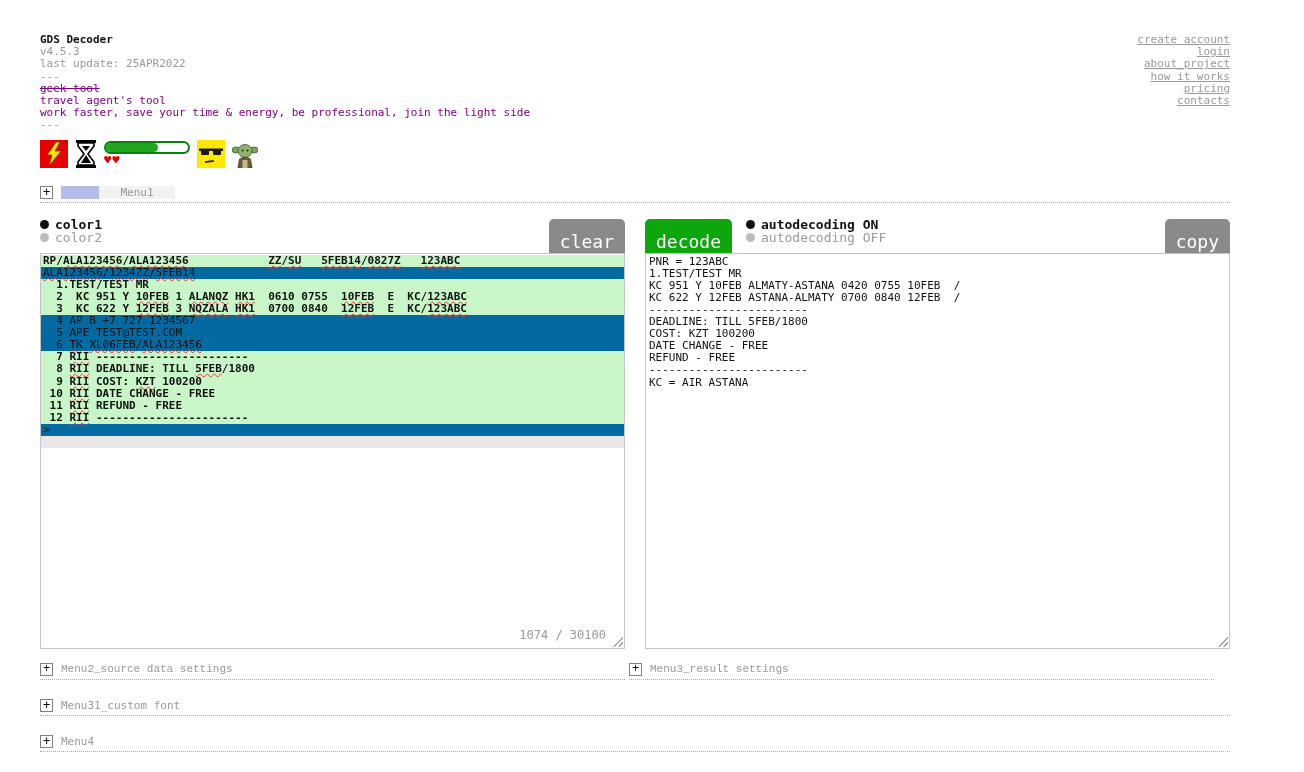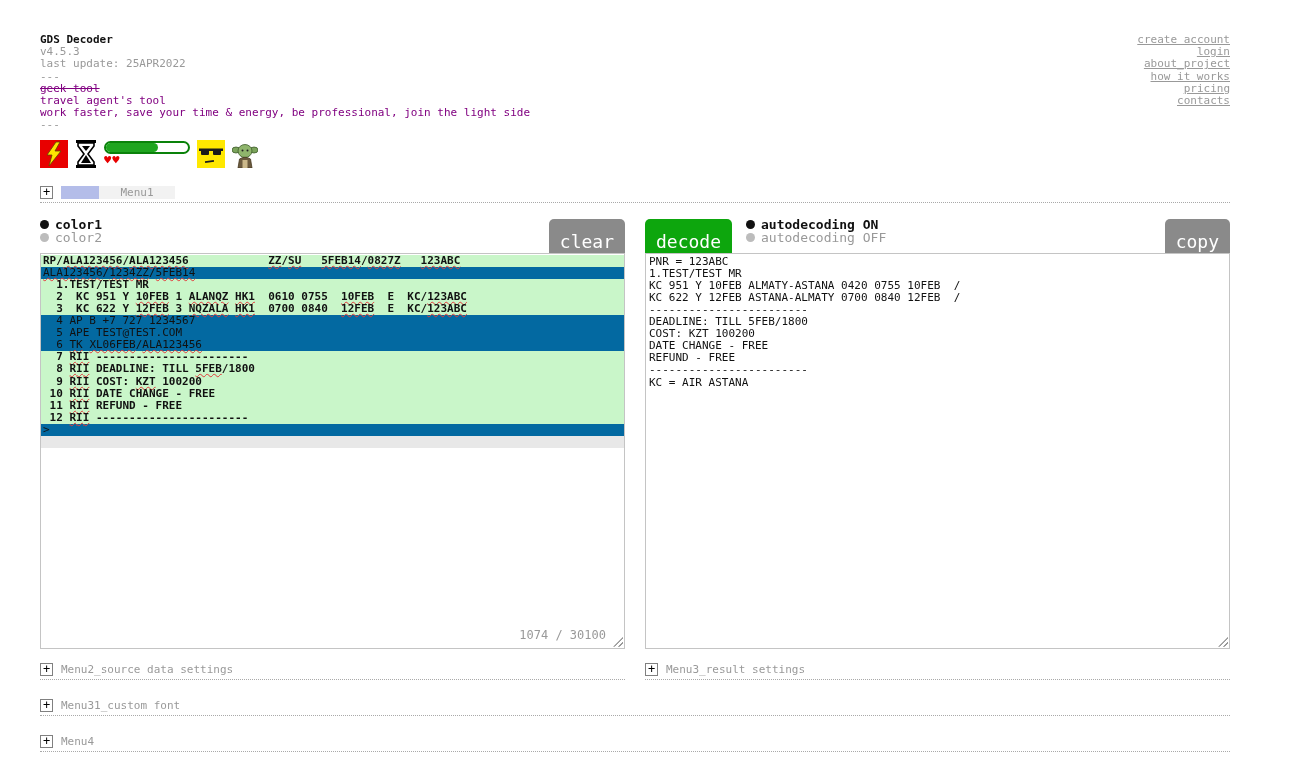--- a/index.html
+++ b/index.html
@@ -67,21 +67,21 @@
   .misspelled { text-decoration-line: underline; text-decoration-style: wavy;
     text-decoration-color:#e23a3a; text-decoration-thickness:1px; text-underline-offset:1px; }
   .result-pre { margin:0; padding:2px 0 0 3px; font:inherit; white-space:pre; color:#111; }
   .counter { position:absolute; right:18px; bottom:7px; color:#999; font-size:12px;margin-left:8px; }
   .grip { position:absolute; right:1px; bottom:1px; width:10px; height:10px; cursor:nwse-resize;
     background: repeating-linear-gradient(135deg, #999 0 1px, transparent 1px 3.5px);
     clip-path: polygon(100% 0, 100% 100%, 0 100%); }
 
   
   .bottom-menus { margin-top:14px; width:1190px; }
-  .menus-grid { display:grid; grid-template-columns:585px 585px; column-gap:20px; }
+  .menus-grid { display:grid; grid-template-columns:585px 585px; column-gap:4px;font-family:Liberation Mono, monospace; }
   .bottom-menus .gap { height:19px; }
 </style>
 <title>GDS Decoder</title></head>
 <body>
 
 <div class="page">
 
   <div class="header-row">
     <div class="title-block">
       <div class="app-title">GDS Decoder</div>

